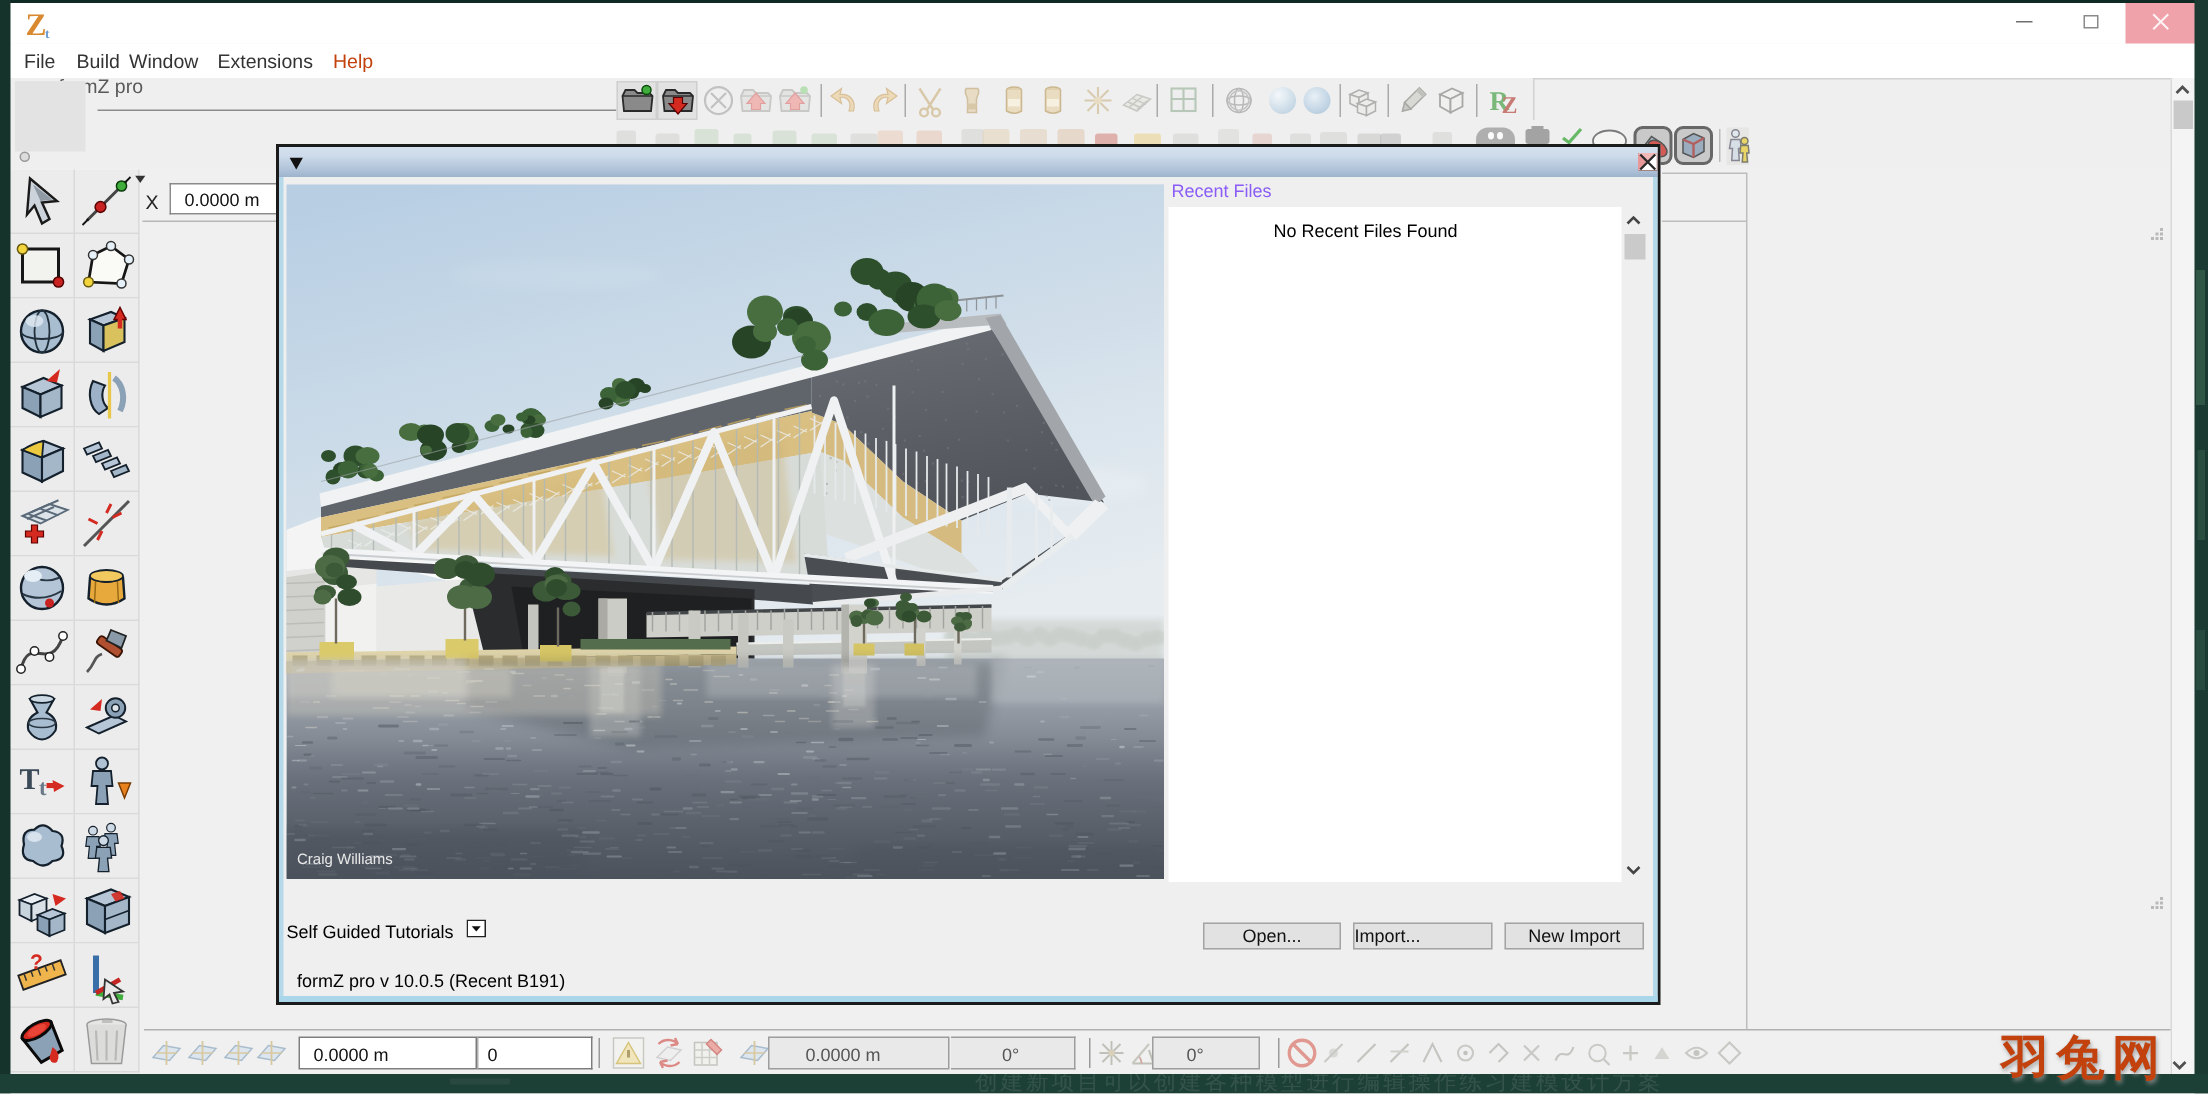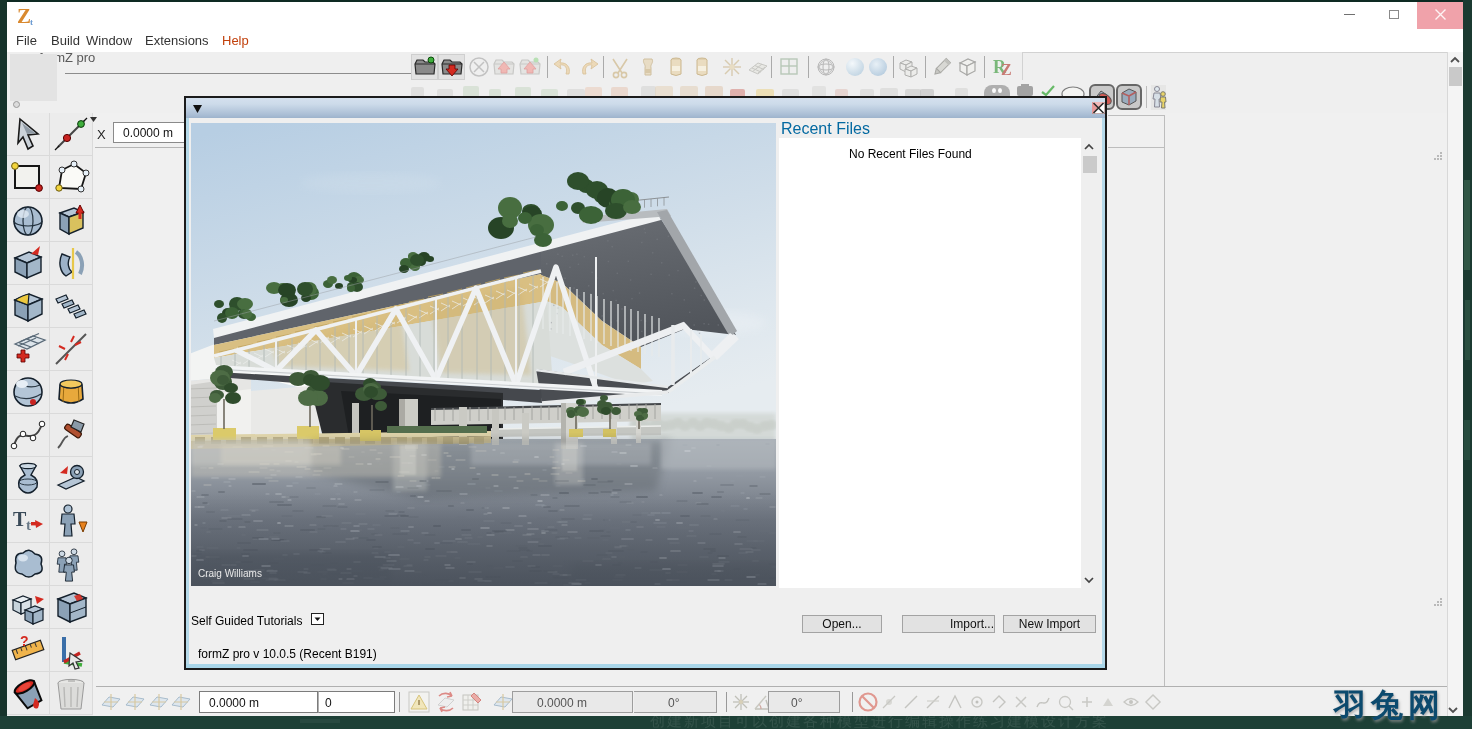--- a/index.html
+++ b/index.html
@@ -582,21 +582,21 @@
     <g fill="#b9b9b9">
       <rect x="6" y="0" width="2" height="2"></rect>
       <rect x="3" y="3" width="2" height="2"></rect>
       <rect x="6" y="3" width="2" height="2"></rect>
       <rect x="0" y="6" width="2" height="2"></rect>
       <rect x="3" y="6" width="2" height="2"></rect>
       <rect x="6" y="6" width="2" height="2"></rect>
     </g>
   </svg>
 
-<div class="abs" style="left:1334px;top:684px;font-size:32px;font-weight:bold;color:#0c4a6e;letter-spacing:5px;text-shadow:1px 2px 3px rgba(150,150,150,0.75), 0 0 1px rgba(120,120,120,0.4);">羽兔网</div>
+<div class="abs" style="left:1334px;top:684px;font-size:32px;font-weight:bold;color:#c2410c;letter-spacing:5px;text-shadow:1px 2px 3px rgba(150,150,150,0.75), 0 0 1px rgba(120,120,120,0.4);">羽兔网</div>
 
 <div class="abs" id="dialog" style="left:184px;top:96px;width:923px;height:574px;background:#efefef;border:2px solid #1b1b1b;">
   <div class="abs" id="dtitle" style="left:0;top:0;width:919px;height:20px;background:linear-gradient(#d4e0ee,#cddbea 30%,#a9bdd4 85%,#9db3cc);"></div>
   <svg class="abs" style="left:7px;top:7px;" width="10" height="9">
       <path d="M0,0 L9,0 L4.5,8 Z" fill="#111"></path>
     </svg>
 
   <svg class="abs" style="left:906px;top:4px;" width="13" height="12">
     <rect x="0" y="0" width="13" height="12" fill="#fff" stroke="#8a5a5a" stroke-width="1"></rect>
     <path d="M0,0 L13,0 L6.5,6 Z" fill="#f2b8b8"></path>
@@ -1747,34 +1747,34 @@
           <line x1="372" y1="337" x2="378" y2="337" stroke="#dcd8cc" stroke-width="1" opacity="0.29"></line>
           <line x1="258" y1="344" x2="264" y2="344" stroke="#dcd8cc" stroke-width="1" opacity="0.41"></line>
           <line x1="207" y1="353" x2="213" y2="353" stroke="#dcd8cc" stroke-width="1" opacity="0.46"></line>
           <line x1="208" y1="349" x2="218" y2="349" stroke="#dcd8cc" stroke-width="1" opacity="0.29"></line>
         </g>
         <rect x="209" y="322" width="16" height="30" fill="#d8d8d2" opacity="0.4" filter="url(#blur1)"></rect>
         <rect x="371" y="322" width="15" height="26" fill="#d4d4ce" opacity="0.38" filter="url(#blur1)"></rect>
       </svg></div>
   <div class="abs" style="left:12px;top:470px;font-size:10px;color:#e8e8e8;">Craig Williams</div>
 
-  <div class="abs" style="left:595px;top:22px;font-size:16px;color:#0369a1;">Recent Files</div>
+  <div class="abs" style="left:595px;top:22px;font-size:12px;color:#8b5cf6;">Recent Files</div>
   <div class="abs" style="left:593px;top:40px;width:302px;height:450px;background:#ffffff;"></div>
   <div class="abs" style="left:663px;top:49px;font-size:12px;color:#000;">No Recent Files Found</div>
   <svg class="abs" style="left:897px;top:44px;" width="12" height="9">
       <path d="M2,7 L6,3 L10,7" stroke="#444" stroke-width="1.7" fill="none"></path>
     </svg>
   <div class="abs" style="left:897px;top:58px;width:14px;height:17px;background:#cacaca;"></div>
   <svg class="abs" style="left:897px;top:478px;" width="12" height="9">
       <path d="M2,2 L6,6 L10,2" stroke="#444" stroke-width="1.7" fill="none"></path>
     </svg>
 
   <div class="abs" style="left:5px;top:516px;font-size:12px;color:#000;">Self Guided Tutorials</div>
   <svg class="abs" style="left:125px;top:515px;" width="13" height="12">
     <rect x="0.5" y="0.5" width="12" height="11" fill="#fff" stroke="#222" stroke-width="1"></rect>
     <path d="M3.5,4.5 L9.5,4.5 L6.5,8 Z" fill="#111"></path>
   </svg>
   <div class="abs" style="left:12px;top:549px;font-size:12px;color:#000;">formZ pro v 10.0.5 (Recent B191)</div>
 
-  <div class="abs" style="left:616px;top:517px;width:80px;height:18px;background:#e2e2e2;border:1px solid #a3a3a3;text-align:center;font-size:12px;color:#111;padding-top:1px;">Open...</div>
-  <div class="abs" style="left:716px;top:517px;width:93px;height:18px;background:#e2e2e2;border:1px solid #a3a3a3;text-align:right;font-size:12px;color:#111;padding-top:1px;">Import...</div>
+  <div class="abs" style="left:616px;top:517px;width:92px;height:18px;background:#e2e2e2;border:1px solid #a3a3a3;text-align:center;font-size:12px;color:#111;padding-top:1px;">Open...</div>
+  <div class="abs" style="left:716px;top:517px;width:93px;height:18px;background:#e2e2e2;border:1px solid #a3a3a3;text-align:left;font-size:12px;color:#111;padding-top:1px;">Import...</div>
   <div class="abs" style="left:817px;top:517px;width:93px;height:18px;background:#e2e2e2;border:1px solid #a3a3a3;text-align:center;font-size:12px;color:#111;padding-top:1px;">New Import</div>
 </div>
 
 </body></html>

